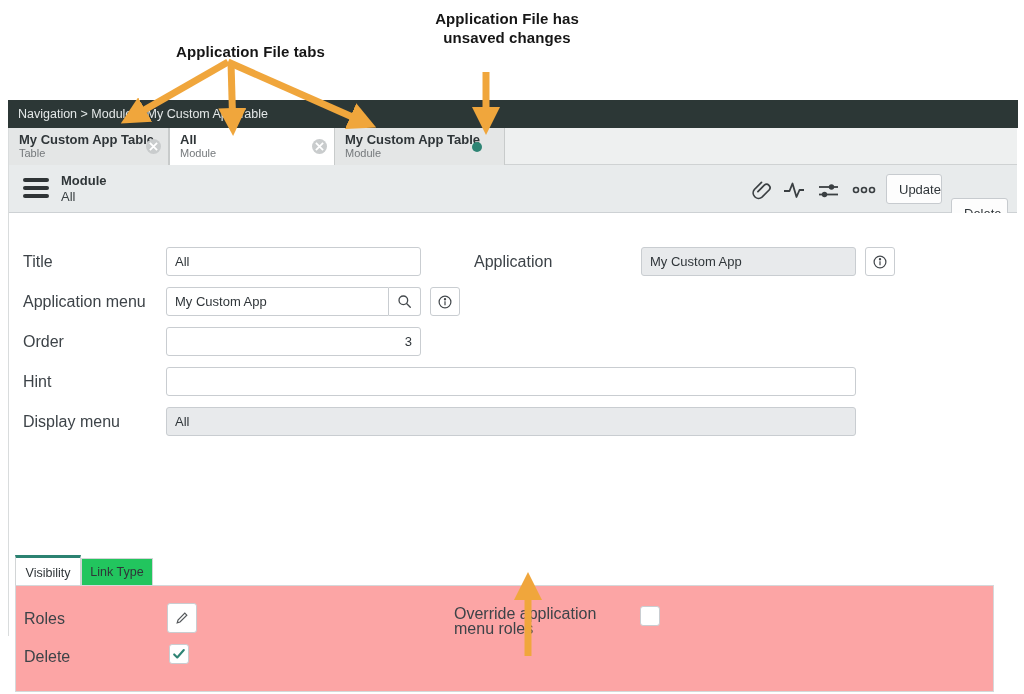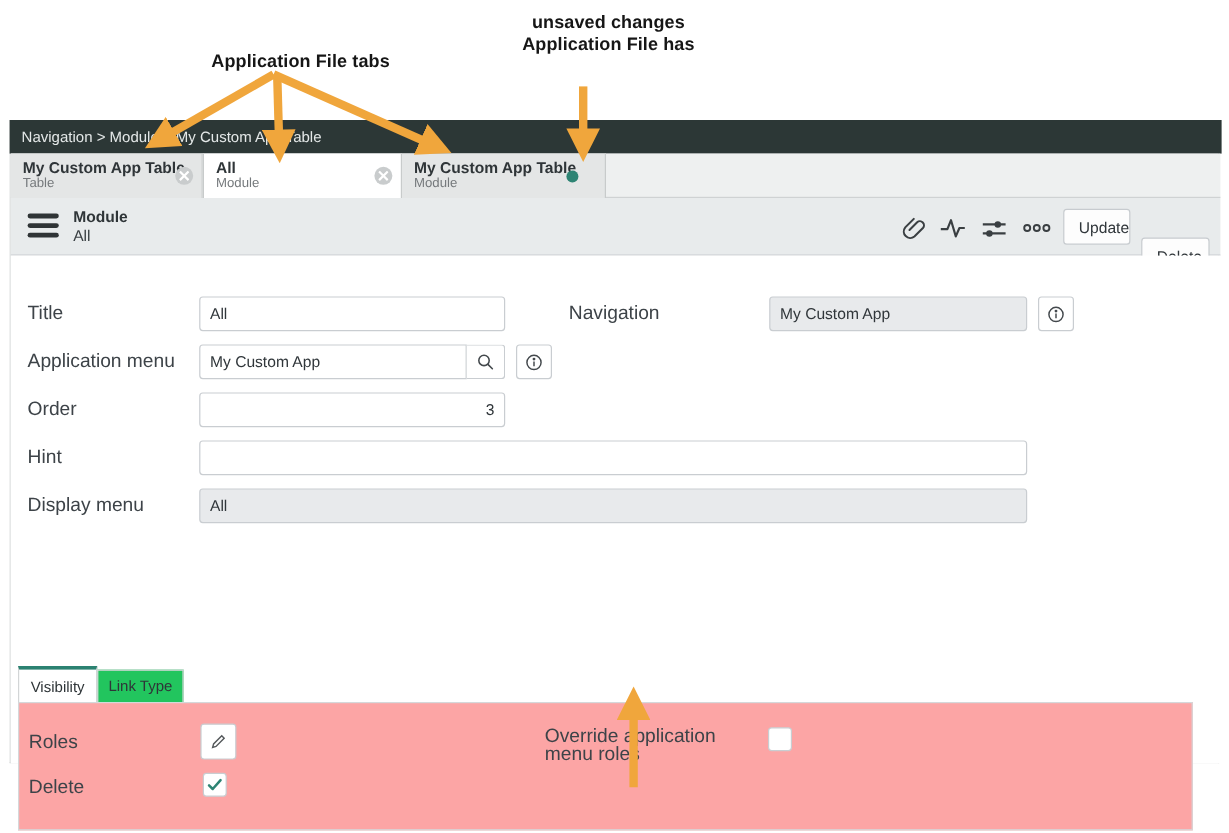--- a/index.html
+++ b/index.html
@@ -57,22 +57,22 @@
   .fieldset { position:absolute; left:6px; top:372px; width:979px; height:107px; border:1px solid #d5d8da; background:#fca5a5; }
   .checkbox { position:absolute; width:20px; height:20px; border:1px solid #c9cdd1; border-radius:3px; background:#fff;
               display:flex; align-items:center; justify-content:center; cursor:pointer; }
 </style>
 </head>
 <body>
 <div class="stage">
 
   <div class="ann" style="left:148px; top:26px; width:205px;margin-top:16px;">Application File tabs</div>
   <div class="ann" style="left:402px; top:9px; width:210px;">
+    <div>Application File has</div>
     <div>unsaved changes</div>
-    <div>Application File has</div>
   </div>
   <div class="ann" style="left:453px; top:666px; width:200px;">Application File</div>
 
   <svg class="arrows" viewBox="0 0 1024 694">
     <defs>
       <marker id="ah" markerWidth="4" markerHeight="4" refX="1" refY="2" orient="auto" markerUnits="strokeWidth">
         <path d="M0,0 L4,2 L0,4 Z" fill="#f0a63c"></path>
       </marker>
     </defs>
     <g stroke="#f0a63c" stroke-width="7" fill="none">
@@ -151,21 +151,21 @@
       </div>
       <button class="btn" style="left:877px; top:9px; width:56px;">Update</button>
       <button class="btn" style="left:942px; top:9px; width:57px;margin-top:24px;">Delete</button>
     </div>
 
     <div class="formbody">
 
       <div class="flabel" style="left:14px; top:41px; width:135px;">Title</div>
       <input class="inp" style="left: 157px; top: 34px; width: 255px;" value="All">
 
-      <div class="flabel" style="left:465px; top:41px; width:150px;">Navigation</div>
+      <div class="flabel" style="left:465px; top:41px; width:150px;">Application</div>
       <input class="inp ro" style="left: 632px; top: 34px; width: 215px;" readonly="" value="My Custom App">
       <div class="sqbtn" style="left:856px; top:34px;">
         <svg width="18" height="18" viewBox="0 0 22 22" fill="none" stroke="#44494d" stroke-width="1.5">
           <circle cx="11" cy="11" r="7.2"></circle>
             <line x1="11" y1="10.2" x2="11" y2="15"></line>
             <circle cx="11" cy="7.6" r="0.7" fill="#44494d"></circle>
         </svg>
       </div>
 
       <div class="flabel" style="left:14px; top:81px; width:135px;">Application menu</div>

